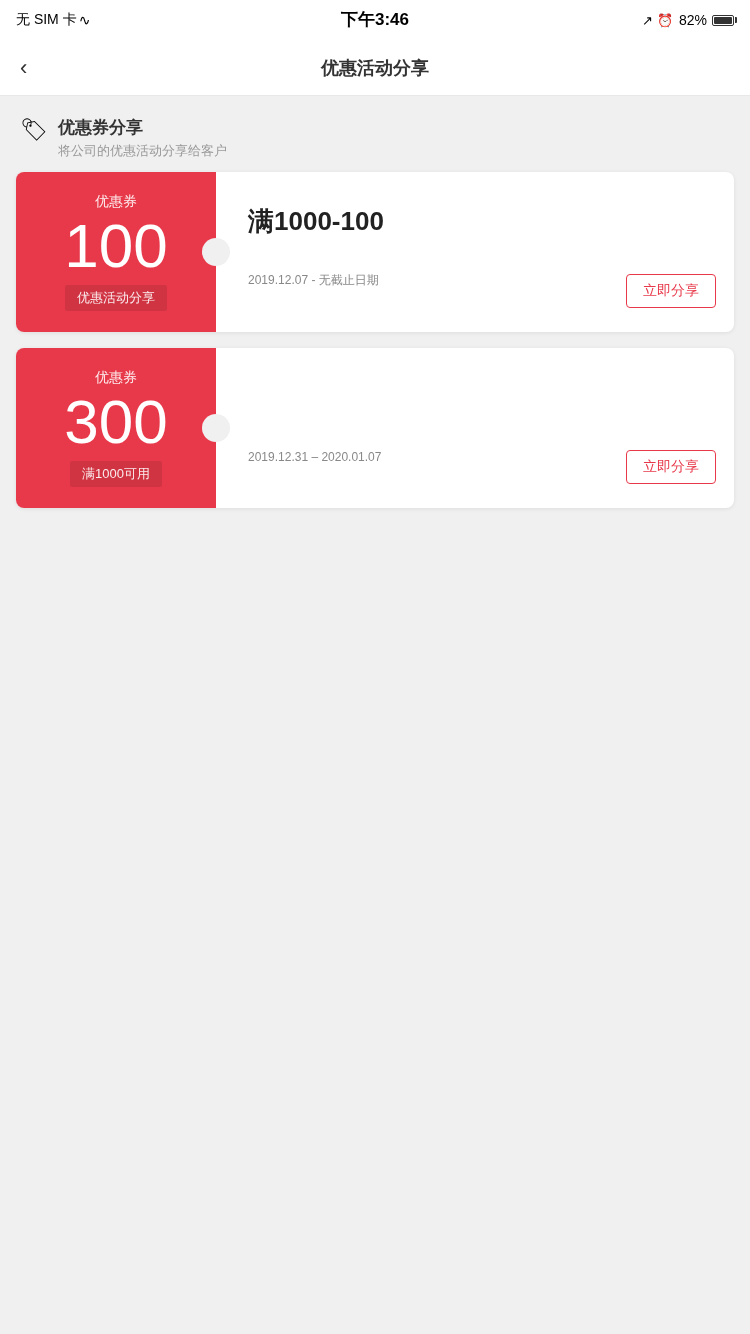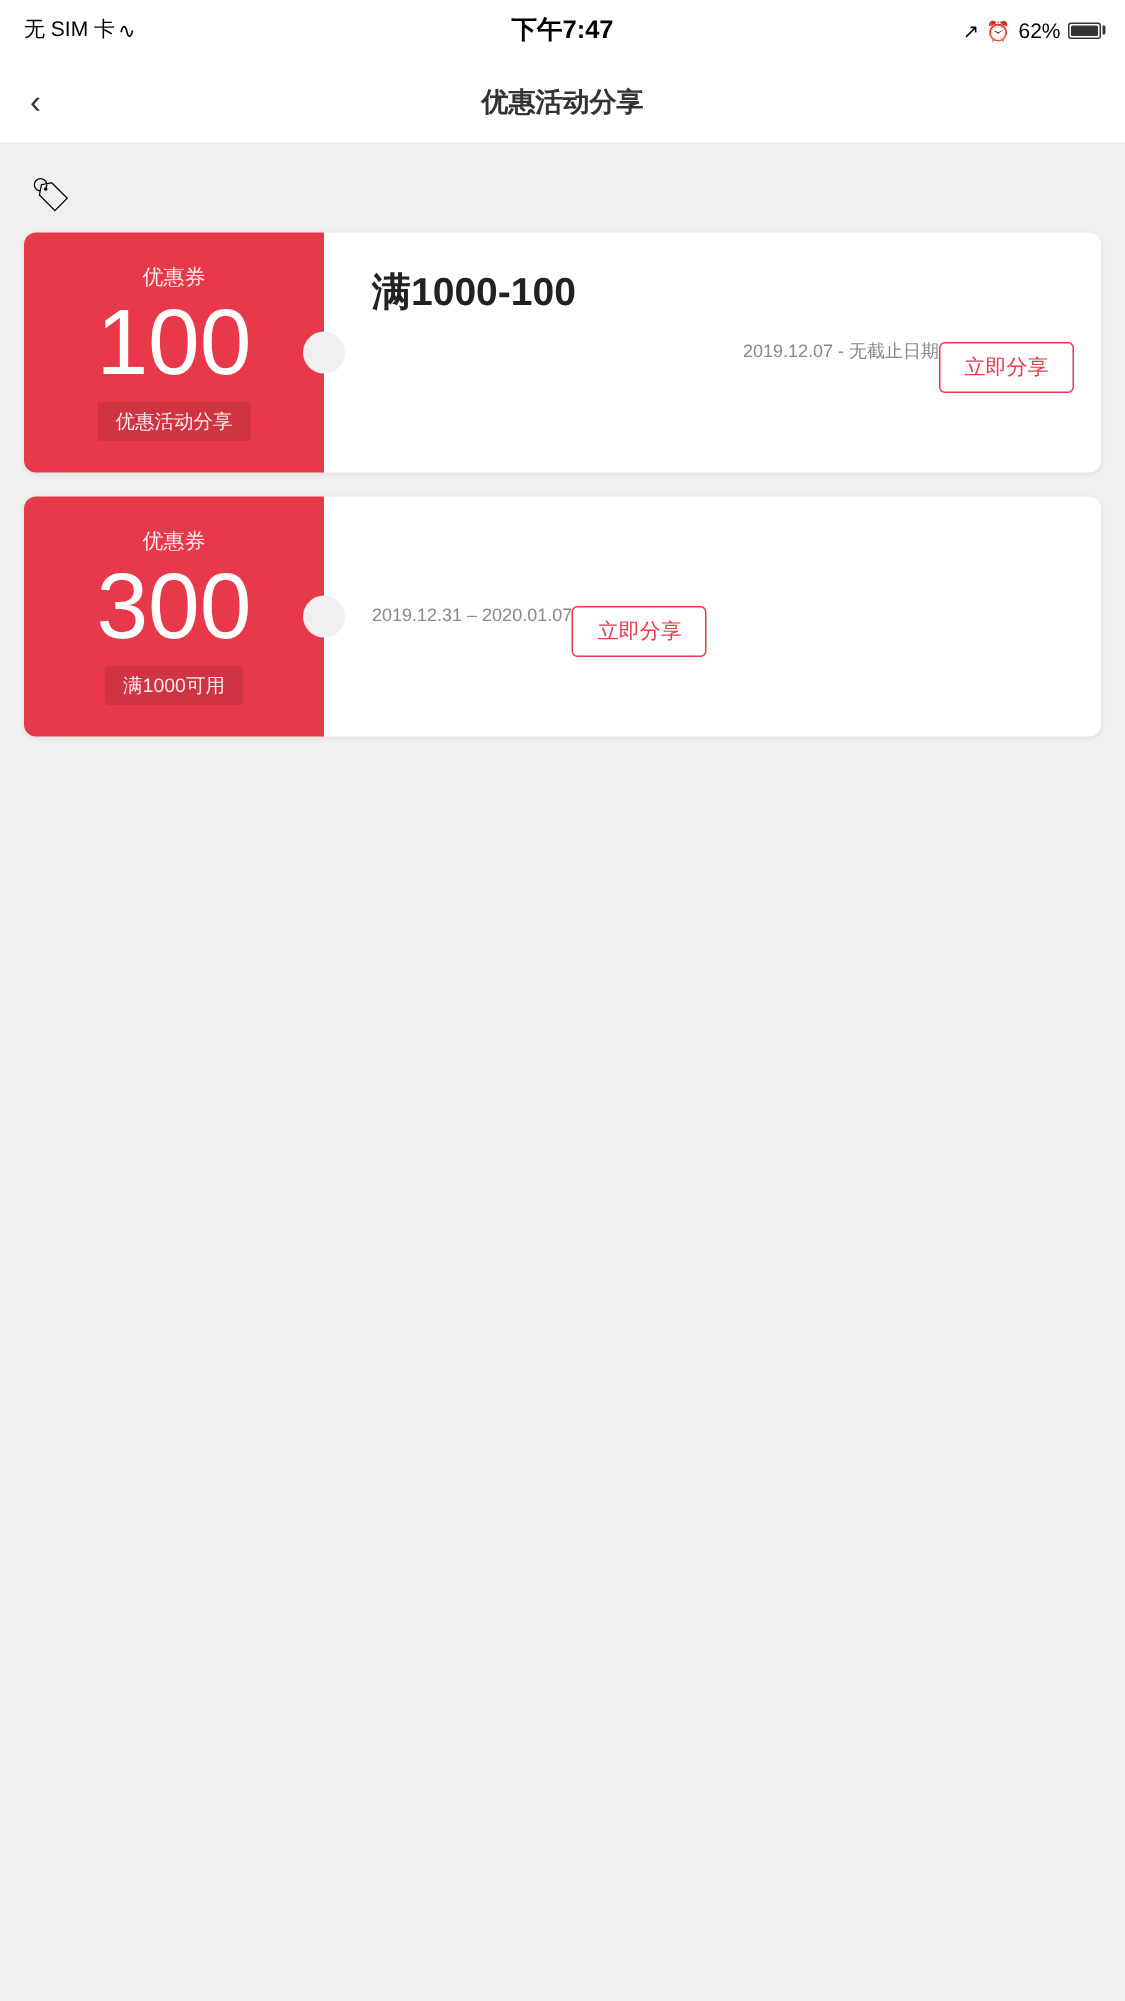--- a/index.html
+++ b/index.html
@@ -194,22 +194,22 @@
       background: rgba(0,0,0,0.1);
       padding: 4px 12px;
       border-radius: 2px;
     }
 
     
     .coupon-right {
       flex: 1;
       padding: 22px 18px 24px 32px;
       display: flex;
-      flex-direction: row;
-      justify-content: space-between;
+      flex-direction: column;
+      justify-content: flex-end;
     }
     .coupon-name {
       font-size: 26px;
       font-weight: 600;
       color: #222;
       margin-bottom: 14px;
     }
     .coupon-bottom {
       display: flex;
       align-items: center;
@@ -238,40 +238,44 @@
     }
   </style>
 </head>
 <body>
 
 <div class="status-bar">
   <div class="status-left">
     <span>无 SIM 卡</span>
     <span>∿</span>
   </div>
-  <div class="status-center">下午7:47</div>
+  <div class="status-center">下午3:46</div>
   <div class="status-right">
     <span style="font-size:13px;">↗</span>
     <span style="font-size:13px;">⏰</span>
-    <span>62%</span>
+    <span>82%</span>
     <span class="battery-bar">
       <span class="battery-fill"></span>
     </span>
   </div>
 </div>
 
 <div class="nav-bar">
   <div class="nav-back">
     <span>‹</span>
   </div>
   <span class="nav-title">优惠活动分享</span>
 </div>
 
 <div class="section-header">
   <span class="section-icon">🏷</span>
+  <div class="section-text-group">
+    <span class="section-title">优惠券分享</span>
+    <span class="section-subtitle">将公司的优惠活动分享给客户</span>
+  </div>
 </div>
 
 <div class="coupon-list" id="coupon-list">
 <div class="coupon-card">
       <div class="coupon-left">
         <span class="coupon-label">优惠券</span>
         <span class="coupon-amount">100</span>
         <span class="coupon-restriction">优惠活动分享</span>
       </div>
       <div class="coupon-right">

